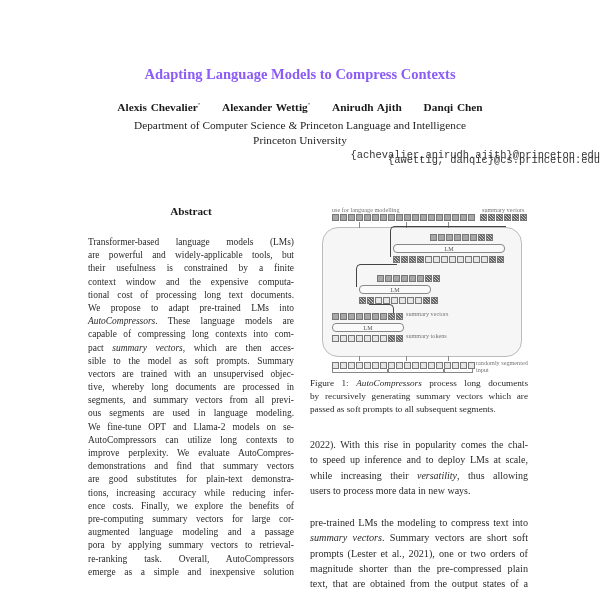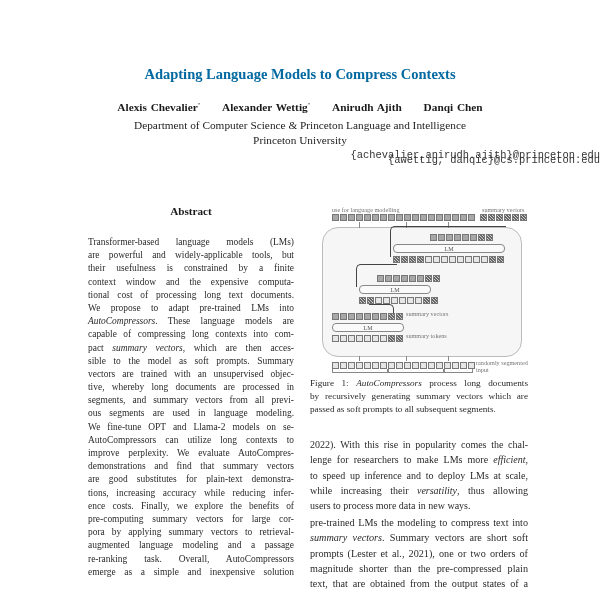--- a/index.html
+++ b/index.html
@@ -1,17 +1,17 @@
 <!DOCTYPE html>
 <html><head>
 <meta charset="utf-8">
 <style>
   html, body { margin: 0; padding: 0; background: #ffffff; }
   body { width: 600px; height: 600px; position: relative; overflow: hidden; font-family: "Liberation Serif", serif; color: #222; }
-  .title { position: absolute; top: 66px; left: 0; width: 600px; text-align: center; font-size: 14.5px; font-weight: bold; color: #0369a1; }
+  .title { position: absolute; top: 66px; left: 0; width: 600px; text-align: center; font-size: 14.5px; font-weight: bold; color: #8b5cf6; }
   .authors { position: absolute; top: 101px; left: 0; width: 600px; text-align: center; font-size: 11.3px; font-weight: bold; color: #1a1a1a; word-spacing: 1px; }
   .authors span { margin: 0 9px; }
   .authors sup { font-size: 5px; font-weight: normal; vertical-align: 5px; }
   .affil { position: absolute; left: 0; width: 600px; text-align: center; font-size: 11.3px; color: #222; }
   .email { position: absolute; left: 0; width: 600px; text-align: right; font-family: "Liberation Mono", monospace; font-size: 10.4px; color: #333; }
   .abs-head { position: absolute; top: 205px; left: 88px; width: 206px; text-align: center; font-size: 11.2px; font-weight: bold; color: #1a1a1a; }
   .col { position: absolute; font-size: 9.45px; line-height: 13.2px; text-align: justify; color: #2a2a2a; }
   .col .ln { display: block; white-space: nowrap; text-align-last: justify; height: 13.2px; }
   .col .ln.last { text-align-last: left; }
   .col .ln.indent { text-indent: 10px; }
@@ -69,22 +69,22 @@
     <span class="ln">segments, and summary vectors from all previ-</span>
     <span class="ln">ous segments are used in language modeling.</span>
     <span class="ln">We fine-tune OPT and Llama-2 models on se-</span>
     <span class="ln">AutoCompressors can utilize long contexts to</span>
     <span class="ln">improve perplexity. We evaluate AutoCompres-</span>
     <span class="ln">demonstrations and find that summary vectors</span>
     <span class="ln">are good substitutes for plain-text demonstra-</span>
     <span class="ln">tions, increasing accuracy while reducing infer-</span>
     <span class="ln">ence costs. Finally, we explore the benefits of</span>
     <span class="ln">pre-computing summary vectors for large cor-</span>
+    <span class="ln">augmented language modeling and a passage</span>
     <span class="ln">pora by applying summary vectors to retrieval-</span>
-    <span class="ln">augmented language modeling and a passage</span>
     <span class="ln">re-ranking task. Overall, AutoCompressors</span>
     <span class="ln">emerge as a simple and inexpensive solution</span>
   </div>
 
 <div class="figure">
   <div class="region"></div>
 
   <div class="fig-label" style="left:2px;top:0px">use for language modelling</div>
   <div class="fig-label" style="left:152px;top:0px">summary vectors</div>
 
@@ -231,21 +231,20 @@
   <div class="fig-label" style="left:146px;top:153px;width:60px">randomly segmented input</div>
 </div>
 
 <div class="col caption" id="caption">
     <span class="ln">Figure 1: <em>AutoCompressors</em> process long documents</span>
     <span class="ln">by recursively generating summary vectors which are</span>
     <span class="ln last">passed as soft prompts to all subsequent segments.</span>
   </div>
 <div class="col body2" id="body2">
     <span class="ln">2022). With this rise in popularity comes the chal-</span>
-    <span class="ln">lenge for researchers to make LMs more <em>efficient</em>,</span>
     <span class="ln">to speed up inference and to deploy LMs at scale,</span>
     <span class="ln">while increasing their <em>versatility</em>, thus allowing</span>
     <span class="ln last">users to process more data in new ways.</span>
   </div>
 <div class="col body3" id="body3">
     <span class="ln">pre-trained LMs the modeling to compress text into</span>
     <span class="ln"><em>summary vectors</em>. Summary vectors are short soft</span>
     <span class="ln">prompts (Lester et al., 2021), one or two orders of</span>
     <span class="ln">magnitude shorter than the pre-compressed plain</span>
     <span class="ln">text, that are obtained from the output states of a</span>

